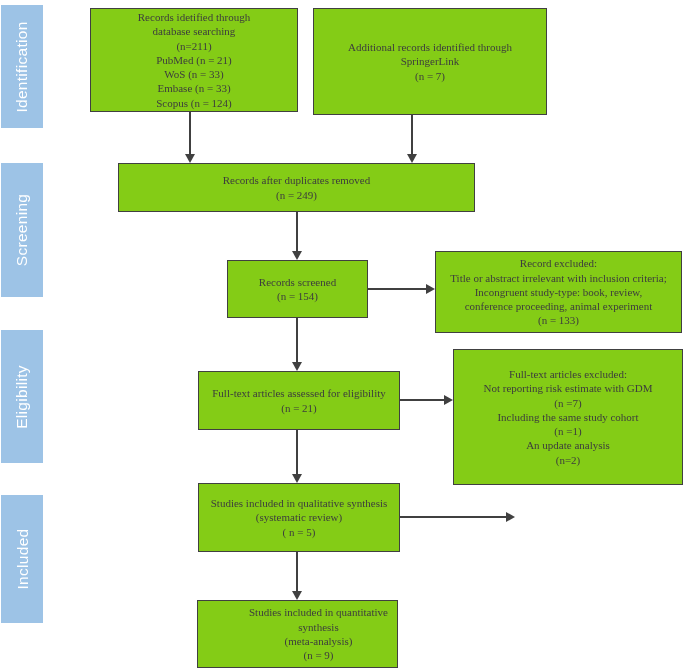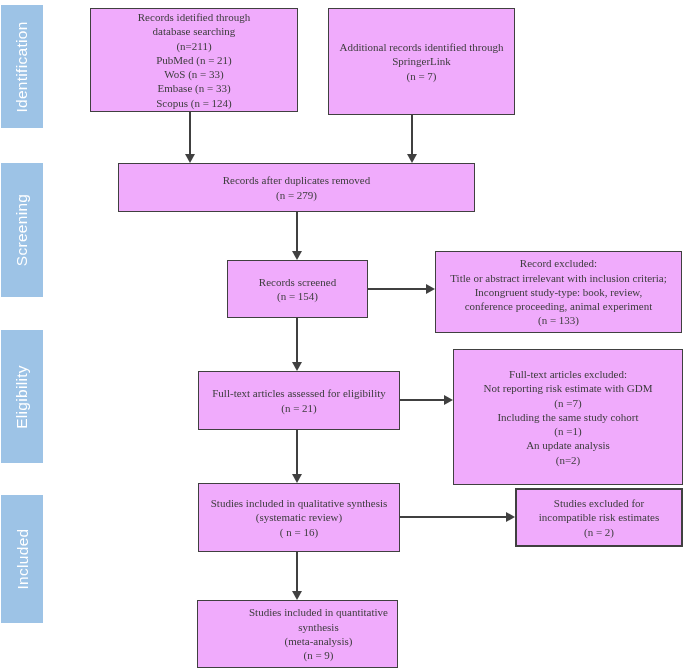--- a/index.html
+++ b/index.html
@@ -10,21 +10,21 @@
   .band {
     position:absolute; left:1px; width:42px; background:#9dc3e6;
     display:flex; align-items:center; justify-content:center;
   }
   .band-label {
     transform:rotate(-90deg); white-space:nowrap; flex-shrink:0;
     color:#ffffff; font-family:"Liberation Sans", sans-serif;
     font-size:15.5px; letter-spacing:0.3px;
   }
   .fbox {
-    position:absolute; box-sizing:border-box; background:#f0abfc;
+    position:absolute; box-sizing:border-box; background:#84cc16;
     border:1.4px solid #404040; color:#3d3d3d;
     display:flex; align-items:center; justify-content:center;
     text-align:center; font-size:11px; line-height:14.3px;
     white-space:pre-line; padding:1px 2px;
   }
   .fbox.thick { border-width:2px; }
   .vl { position:absolute; width:1.4px; background:#404040; }
   .hl { position:absolute; height:1.4px; background:#404040; }
   .ah-down {
     position:absolute; width:0; height:0;
@@ -56,26 +56,26 @@
   </div>
 
   <div class="fbox" style="left:90px; top:8px; width:208px; height:104px;">Records idetified through
 database searching
 (n=211)
 PubMed (n = 21)
 WoS (n = 33)
 Embase (n = 33)
 Scopus (n = 124)</div>
 
-  <div class="fbox" style="left:328px; top:8px; width:187px; height:107px;">Additional records identified  through
+  <div class="fbox" style="left:313px; top:8px; width:234px; height:107px;">Additional records identified  through
 SpringerLink
 (n = 7)</div>
 
   <div class="fbox" style="left:118px; top:163px; width:357px; height:49px;">Records after duplicates removed
-(n = 279)</div>
+(n = 249)</div>
 
   <div class="fbox" style="left:227px; top:260px; width:141px; height:58px;text-align:center;">Records screened
 (n = 154)</div>
 
   <div class="fbox" style="left:435px; top:251px; width:247px; height:82px;text-align:center;">Record excluded:
 Title or abstract irrelevant with inclusion criteria;
 Incongruent study-type: book, review,
 conference proceeding, animal experiment
 (n = 133)</div>
 
@@ -85,25 +85,22 @@
   <div class="fbox" style="left:453px; top:349px; width:230px; height:136px;">Full-text articles excluded:
 Not reporting risk estimate with GDM
 (n =7)
 Including the same study cohort
 (n =1)
 An update analysis
 (n=2)</div>
 
   <div class="fbox" style="left:198px; top:483px; width:202px; height:69px;">Studies included in qualitative synthesis
 (systematic review)
-( n = 16)</div>
+( n = 5)</div>
 
-  <div class="fbox thick" style="left:515px; top:488px; width:168px; height:59px;">Studies excluded for
-incompatible risk estimates
-(n = 2)</div>
 
   <div class="fbox" style="left:197px; top:600px; width:201px; height:68px;padding-left:44px;">Studies included in quantitative synthesis
 (meta-analysis)
 (n = 9)</div>
 
   <div class="vl" style="left:189.3px; top:112px; height:43px;"></div>
   <div class="ah-down" style="left:185px; top:154px;"></div>
 
   <div class="vl" style="left:411.3px; top:115px; height:40px;"></div>
   <div class="ah-down" style="left:407px; top:154px;"></div>

